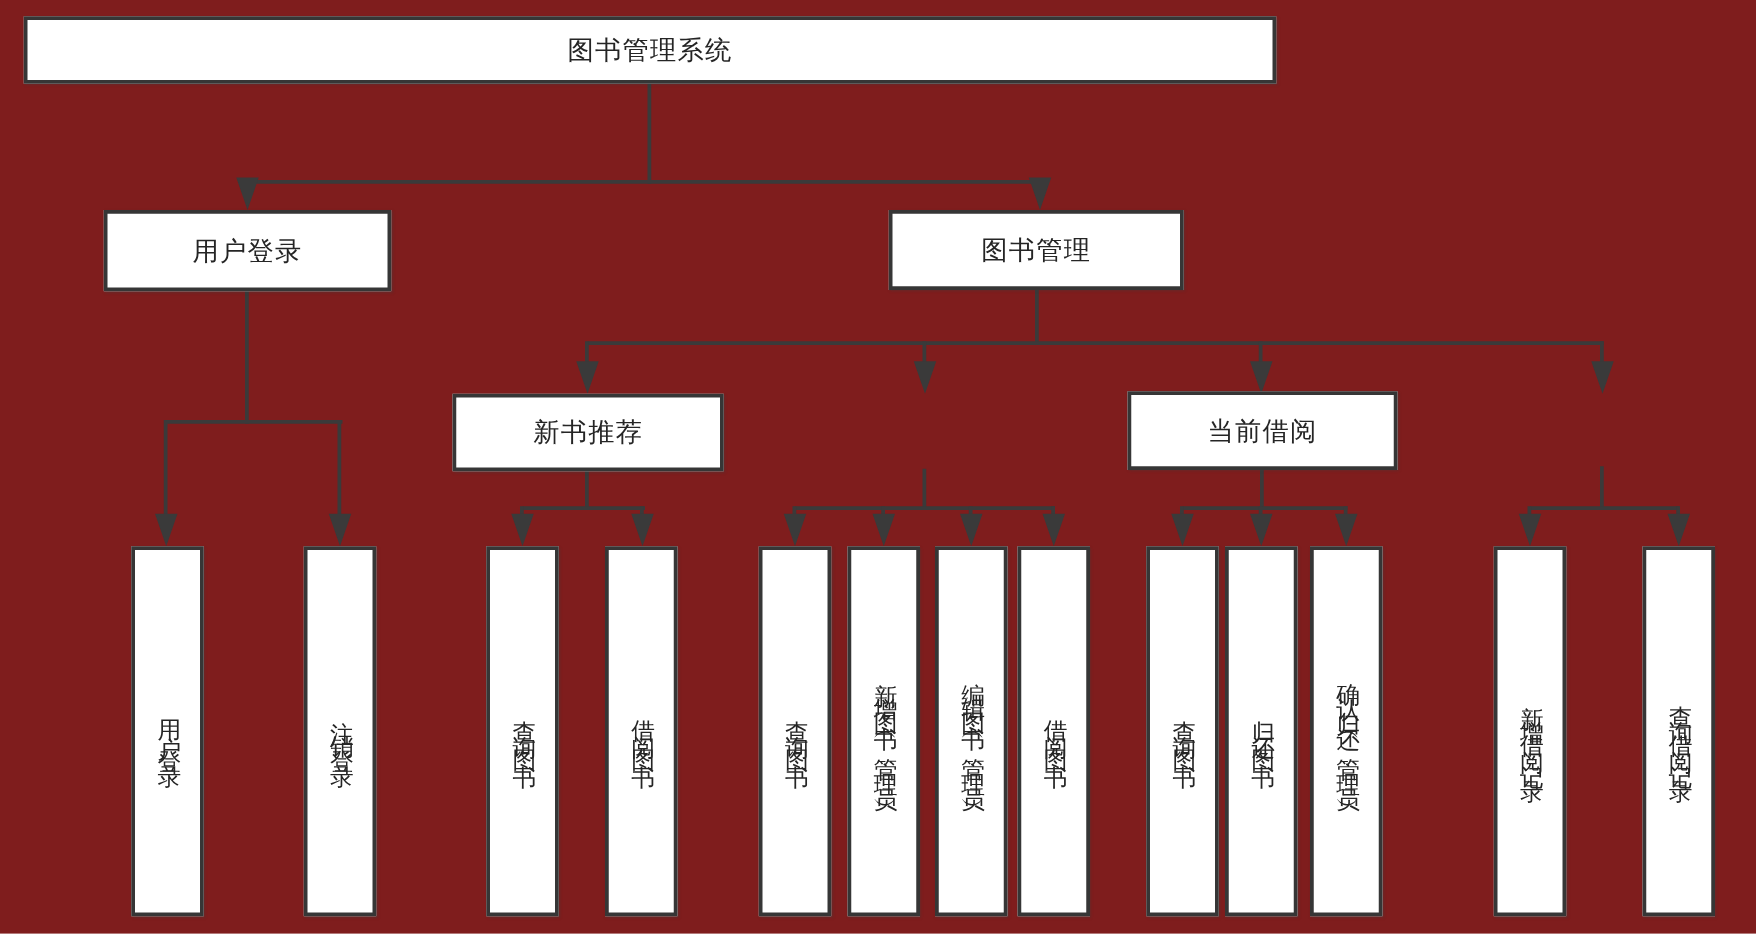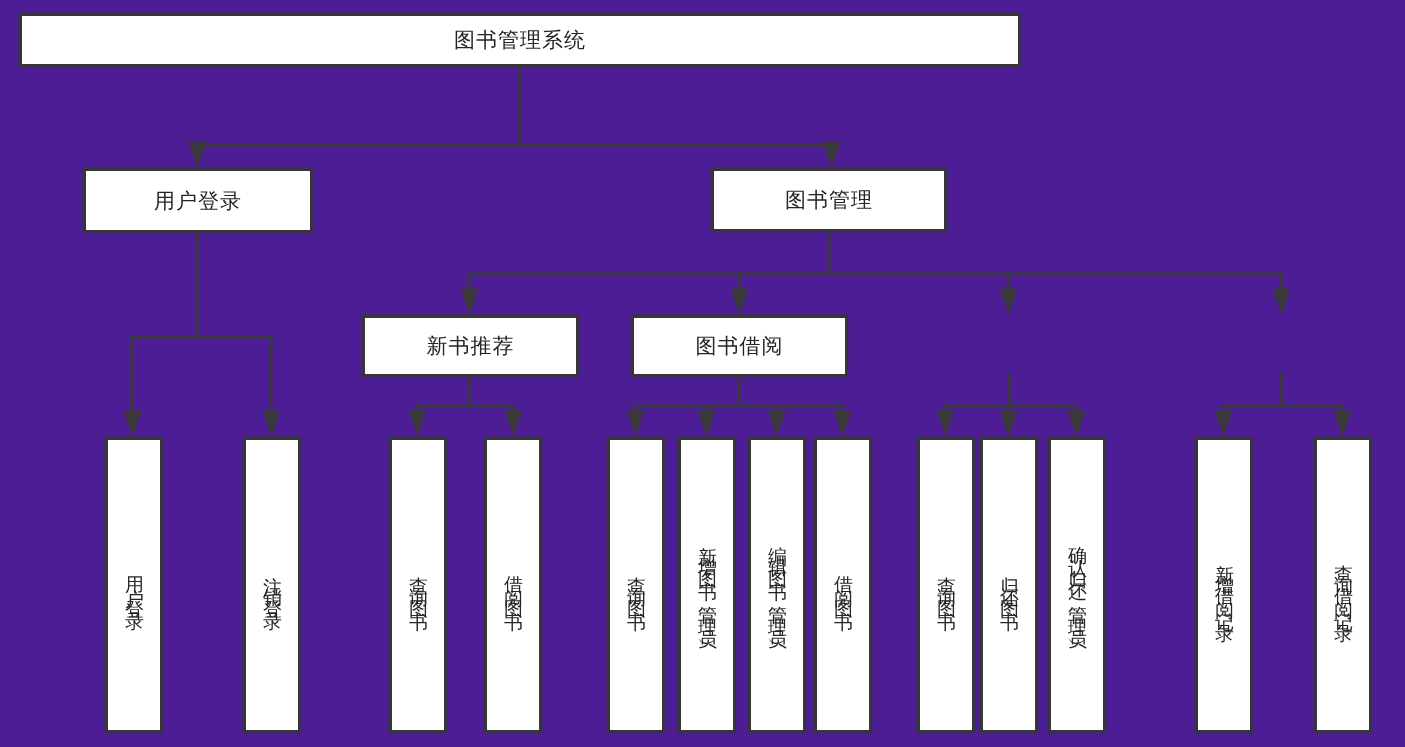--- a/index.html
+++ b/index.html
@@ -1,17 +1,17 @@
 <!DOCTYPE html>
 <html><head>
 <meta charset="utf-8">
 <style>
   html,body{margin:0;padding:0;background:#ffffff;}
   #canvas{
-    position:relative;width:1405px;height:747px;background:#4c1d95;overflow:hidden;
+    position:relative;width:1405px;height:747px;background:#7f1d1d;overflow:hidden;
     font-family:"Liberation Sans","DejaVu Sans",sans-serif;color:#252525;
   }
   .node{
     position:absolute;box-sizing:border-box;background:#ffffff;
     border:3px solid #363636;box-shadow:1px 1px 2px rgba(60,60,60,.35);
     display:flex;align-items:center;justify-content:center;
     font-size:21px;color:#252525;letter-spacing:1px;
   }
   .leaf{font-size:19px;}
   .leaf .vtext{
@@ -101,22 +101,22 @@
   <div class="node" style="left:83px;top:168px;width:230px;height:65px">
     <span>用户登录</span>
   </div>
   <div class="node" style="left:362px;top:315px;width:217px;height:62px">
     <span>新书推荐</span>
   </div>
 
   <div class="node" style="left:711px;top:168px;width:236px;height:64px">
     <span>图书管理</span>
   </div>
-  <div class="node" style="left:631px;top:315px;width:217px;height:62px">
-    <span>图书借阅</span>
+  <div class="node" style="left:902px;top:313px;width:216px;height:63px">
+    <span>当前借阅</span>
   </div>
 
   <div class="node leaf" style="left:105px;top:437px;width:58px;height:296px">
     <span class="vtext">用户登录</span>
   </div>
   <div class="node leaf" style="left:243px;top:437px;width:58px;height:296px">
     <span class="vtext">注销登录</span>
   </div>
 
   <div class="node leaf" style="left:389px;top:437px;width:58px;height:296px">

